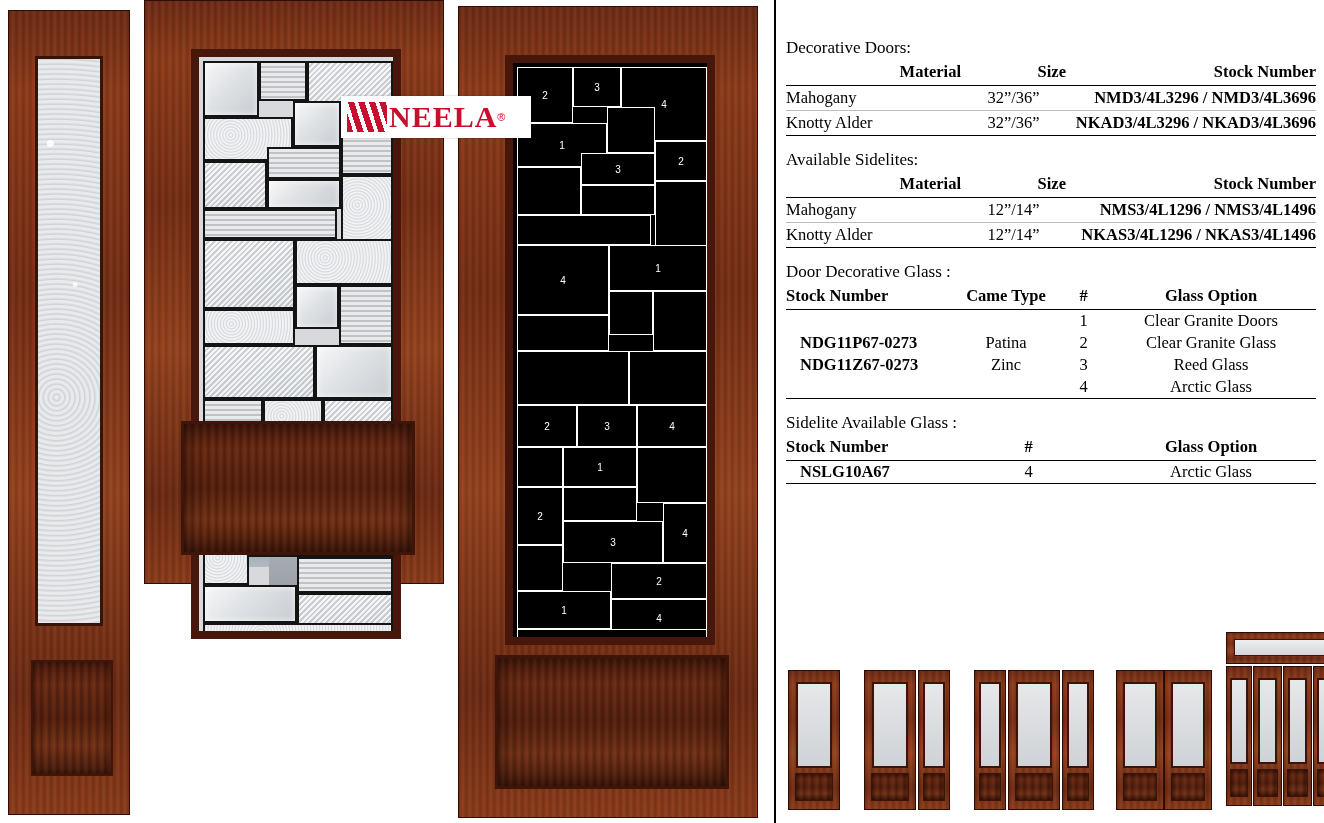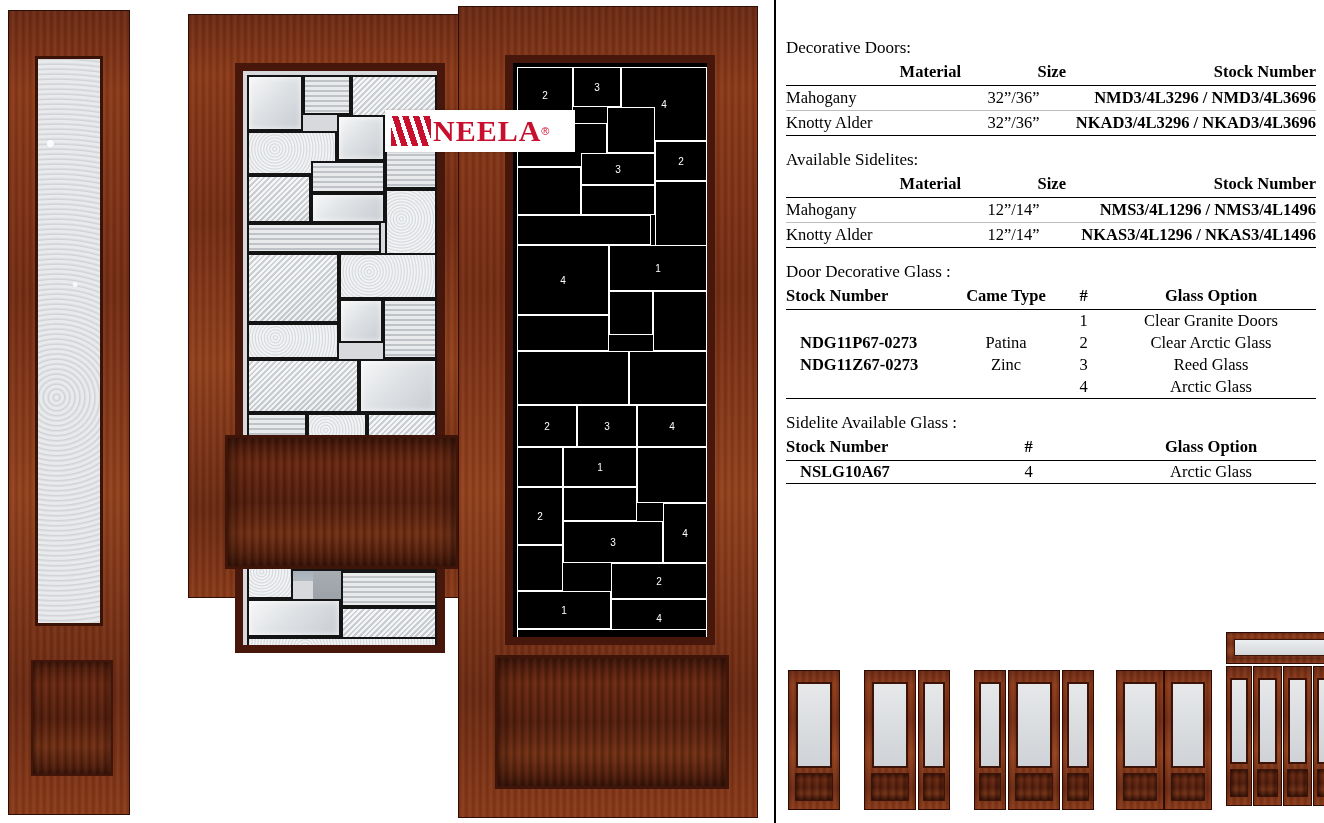--- a/index.html
+++ b/index.html
@@ -66,25 +66,24 @@
     position: absolute;
     left: 22px; bottom: 38px;
     width: 78px; height: 112px;
     border: 2px solid #41150a;
     box-shadow: inset 0 0 10px rgba(0,0,0,0.45);
   }
 
   
   .door-main {
     position: absolute;
-    left: 144px; top: 14px;
+    left: 144px; top: 0;
     width: 300px; height: 584px;
     border: 1px solid #2d0d05;
     box-sizing: border-box;
-    margin-left: 44px;
   }
   .door-main .lite-frame {
     position: absolute;
     left: 46px; top: 48px;
     width: 210px; height: 590px;
     border: 8px solid #46170a;
     background: #d7d9dc;
     box-sizing: border-box;
     overflow: hidden;
   }
@@ -482,21 +481,21 @@
           <tr>
             <td class="sn"></td>
             <td></td>
             <td>1</td>
             <td>Clear Granite Doors</td>
           </tr>
           <tr>
             <td class="sn">NDG11P67-0273</td>
             <td>Patina</td>
             <td>2</td>
-            <td>Clear Arctic Glass</td>
+            <td>Clear Granite Glass</td>
           </tr>
           <tr>
             <td class="sn">NDG11Z67-0273</td>
             <td>Zinc</td>
             <td>3</td>
             <td>Reed Glass</td>
           </tr>
           <tr class="bot">
             <td class="sn"></td>
             <td></td>

